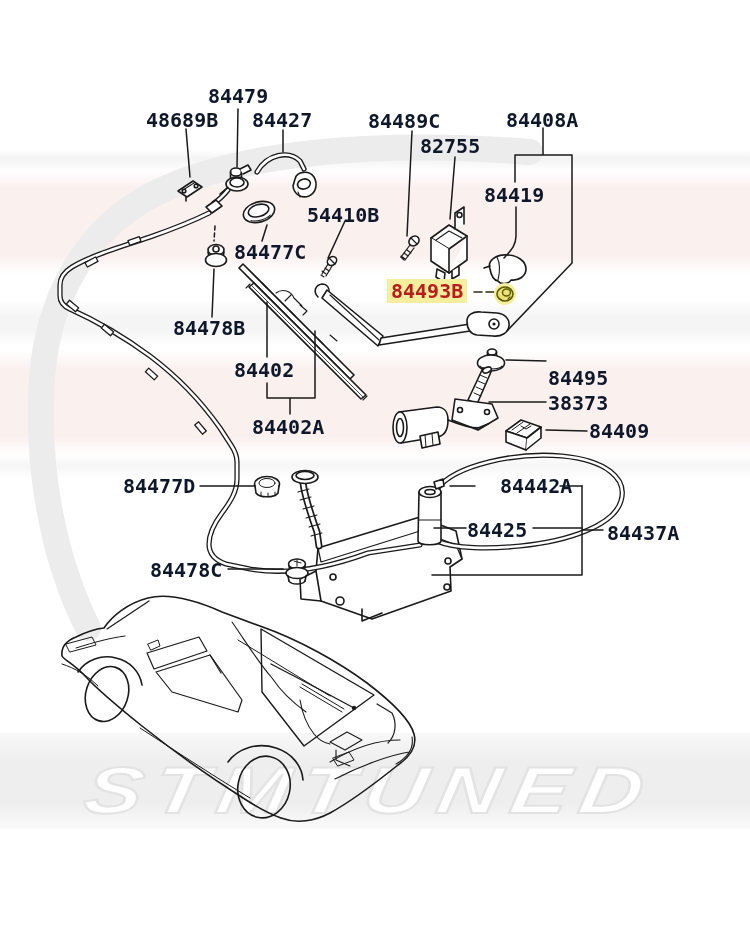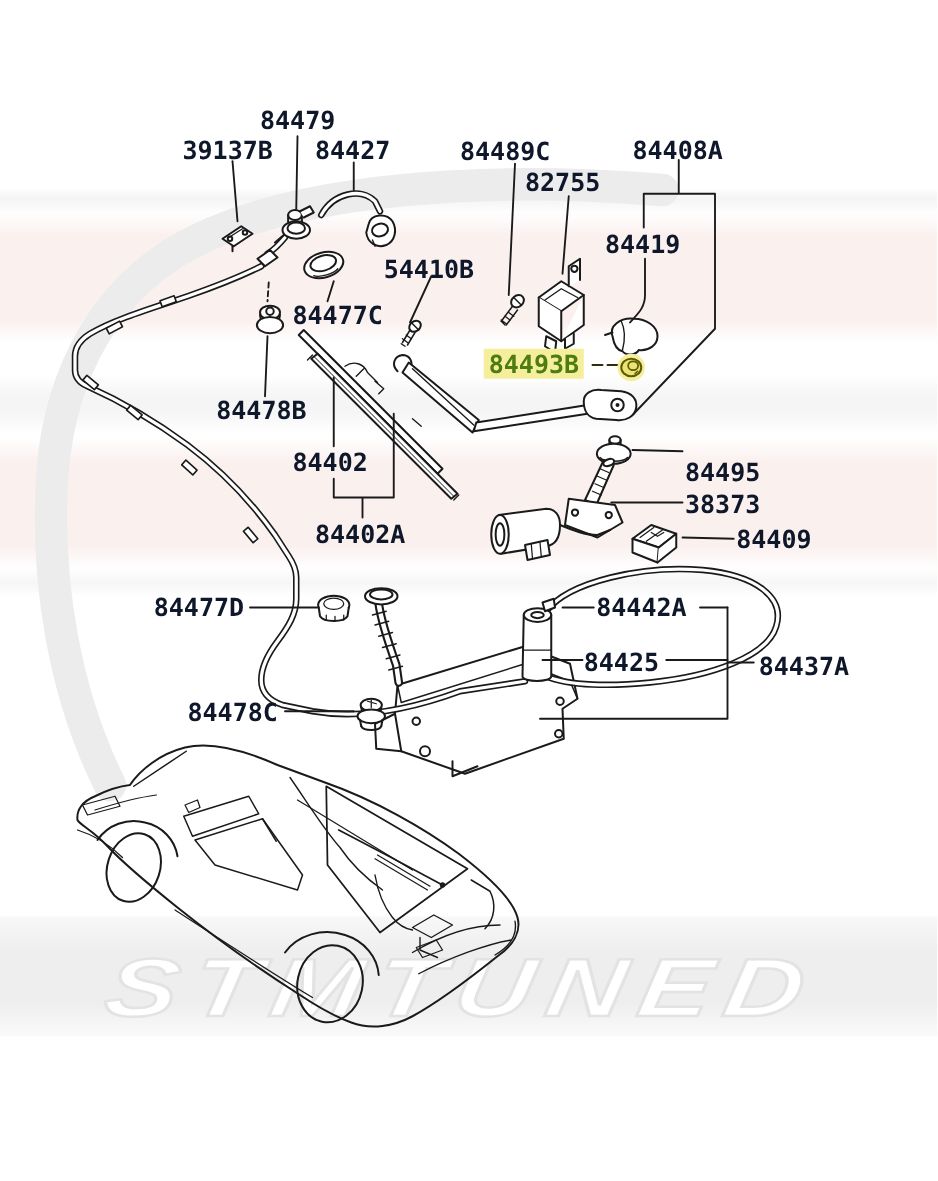--- a/index.html
+++ b/index.html
@@ -1,21 +1,21 @@
 <!DOCTYPE html>
 <html><head>
 <meta charset="utf-8">
 <style>
   html,body{margin:0;padding:0;background:#ffffff;}
   #stage{position:relative;width:750px;height:945px;overflow:hidden;background:#ffffff;
          font-family:"DejaVu Sans Mono", monospace;}
   .band{position:absolute;left:0;width:750px;pointer-events:none;}
   .lbl{position:absolute;font:700 20px "DejaVu Sans Mono", monospace;color:#0f172a;
        white-space:nowrap;letter-spacing:0px;line-height:1;}
-  .lbl.hl{background:#f5ee9c;color:#4d7c0f;padding:2px 4px;}
+  .lbl.hl{background:#f5ee9c;color:#b91c1c;padding:2px 4px;}
   #wm-text{position:absolute;left:92px;top:752px;font:700 italic 66px "Liberation Sans", sans-serif;
            color:#ffffff;-webkit-text-stroke:2px #e3e3e3;text-shadow:0 0 1px #e0e0e0;
            letter-spacing:8px;transform:skewX(-10deg) scaleX(1.32);transform-origin:left top;
            white-space:nowrap;}
   svg{position:absolute;left:0;top:0;}
 </style>
 </head>
 <body>
 
 <div id="stage">
@@ -254,34 +254,34 @@
         <path d="M474,292 L497,292" stroke="#2e2e0e" stroke-width="1.6" stroke-dasharray="8 4"></path>
         <circle cx="505" cy="294" r="11" fill="#f5ee9c" stroke="none"></circle>
         <ellipse cx="505" cy="294" rx="8" ry="7" fill="#ece277" stroke="#5c5c00" stroke-width="1.6"></ellipse>
         <ellipse cx="506.5" cy="292.5" rx="4" ry="3.5" fill="none" stroke="#5c5c00" stroke-width="1.4"></ellipse>
         <path d="M500,299 L503,301 M508,299 L510,297" stroke="#5c5c00" stroke-width="1.2"></path>
       </g>
     </g>
   </svg>
 
   <div class="lbl" style="left:208px;top:86px">84479</div>
-  <div class="lbl" style="left:146px;top:110px">39137B</div>
+  <div class="lbl" style="left:146px;top:110px">48689B</div>
   <div class="lbl" style="left:252px;top:110px">84427</div>
   <div class="lbl" style="left:368px;top:111px">84489C</div>
   <div class="lbl" style="left:420px;top:136px">82755</div>
   <div class="lbl" style="left:506px;top:110px">84408A</div>
   <div class="lbl" style="left:484px;top:185px">84419</div>
   <div class="lbl" style="left:307px;top:205px">54410B</div>
   <div class="lbl" style="left:234px;top:242px">84477C</div>
   <div class="lbl" style="left:173px;top:318px">84478B</div>
   <div class="lbl" style="left:234px;top:360px">84402</div>
   <div class="lbl" style="left:252px;top:417px">84402A</div>
   <div class="lbl hl" style="left:387px;top:279px">84493B</div>
   <div class="lbl" style="left:548px;top:368px">84495</div>
   <div class="lbl" style="left:548px;top:393px">38373</div>
   <div class="lbl" style="left:589px;top:421px">84409</div>
   <div class="lbl" style="left:123px;top:476px">84477D</div>
-  <div class="lbl" style="left:477px;top:476px">84442A</div>
+  <div class="lbl" style="left:500px;top:476px">84442A</div>
   <div class="lbl" style="left:467px;top:520px">84425</div>
   <div class="lbl" style="left:607px;top:523px">84437A</div>
   <div class="lbl" style="left:150px;top:560px">84478C</div>
 
 </div>
 
 </body></html>

